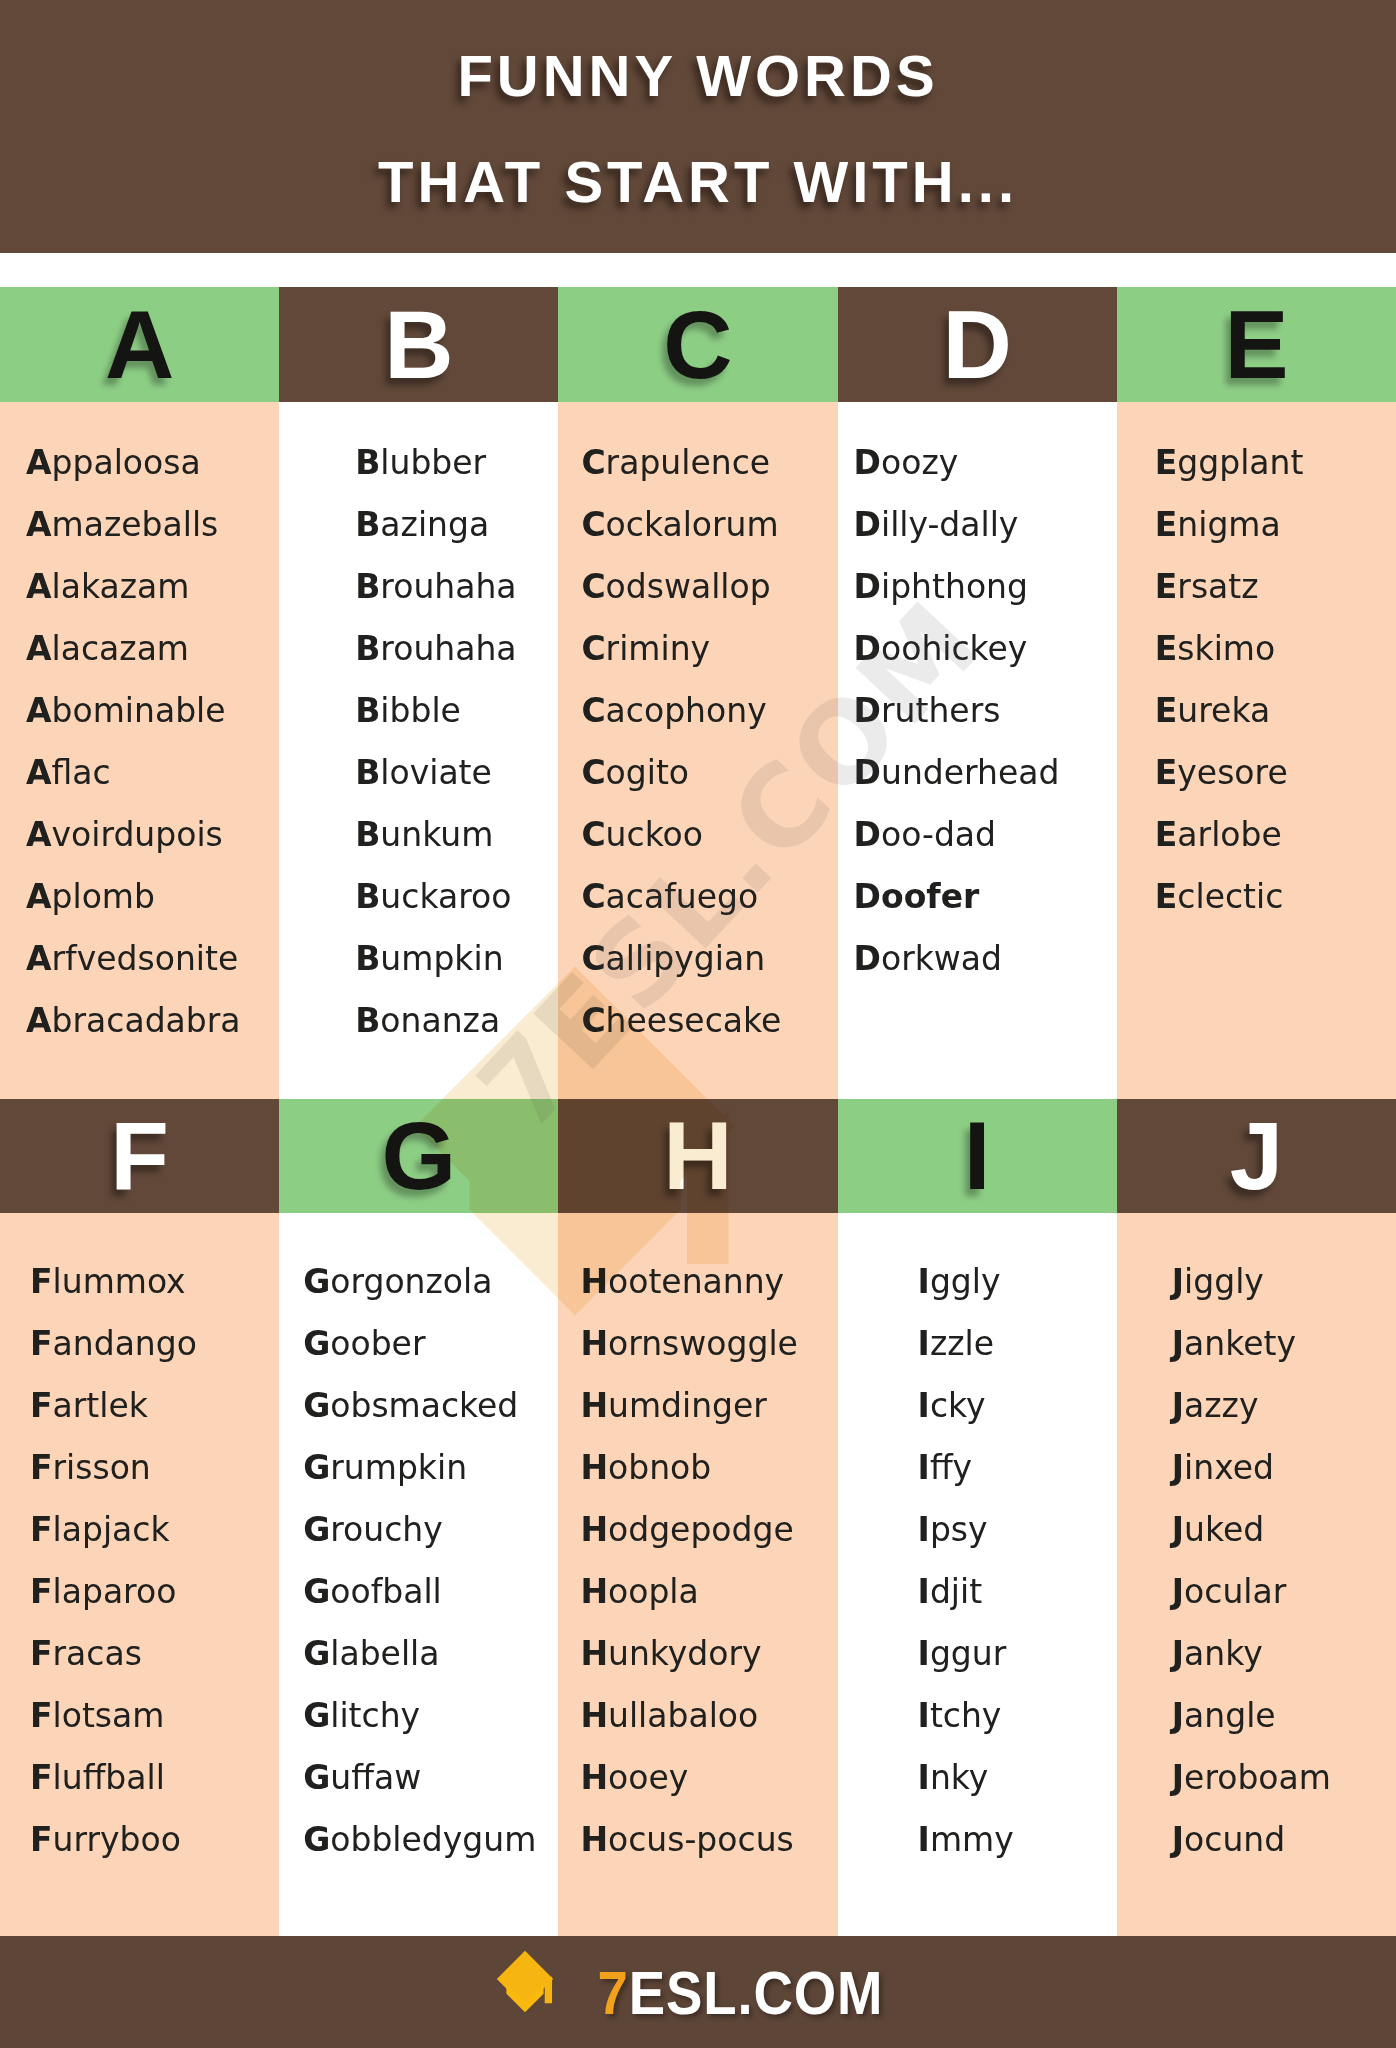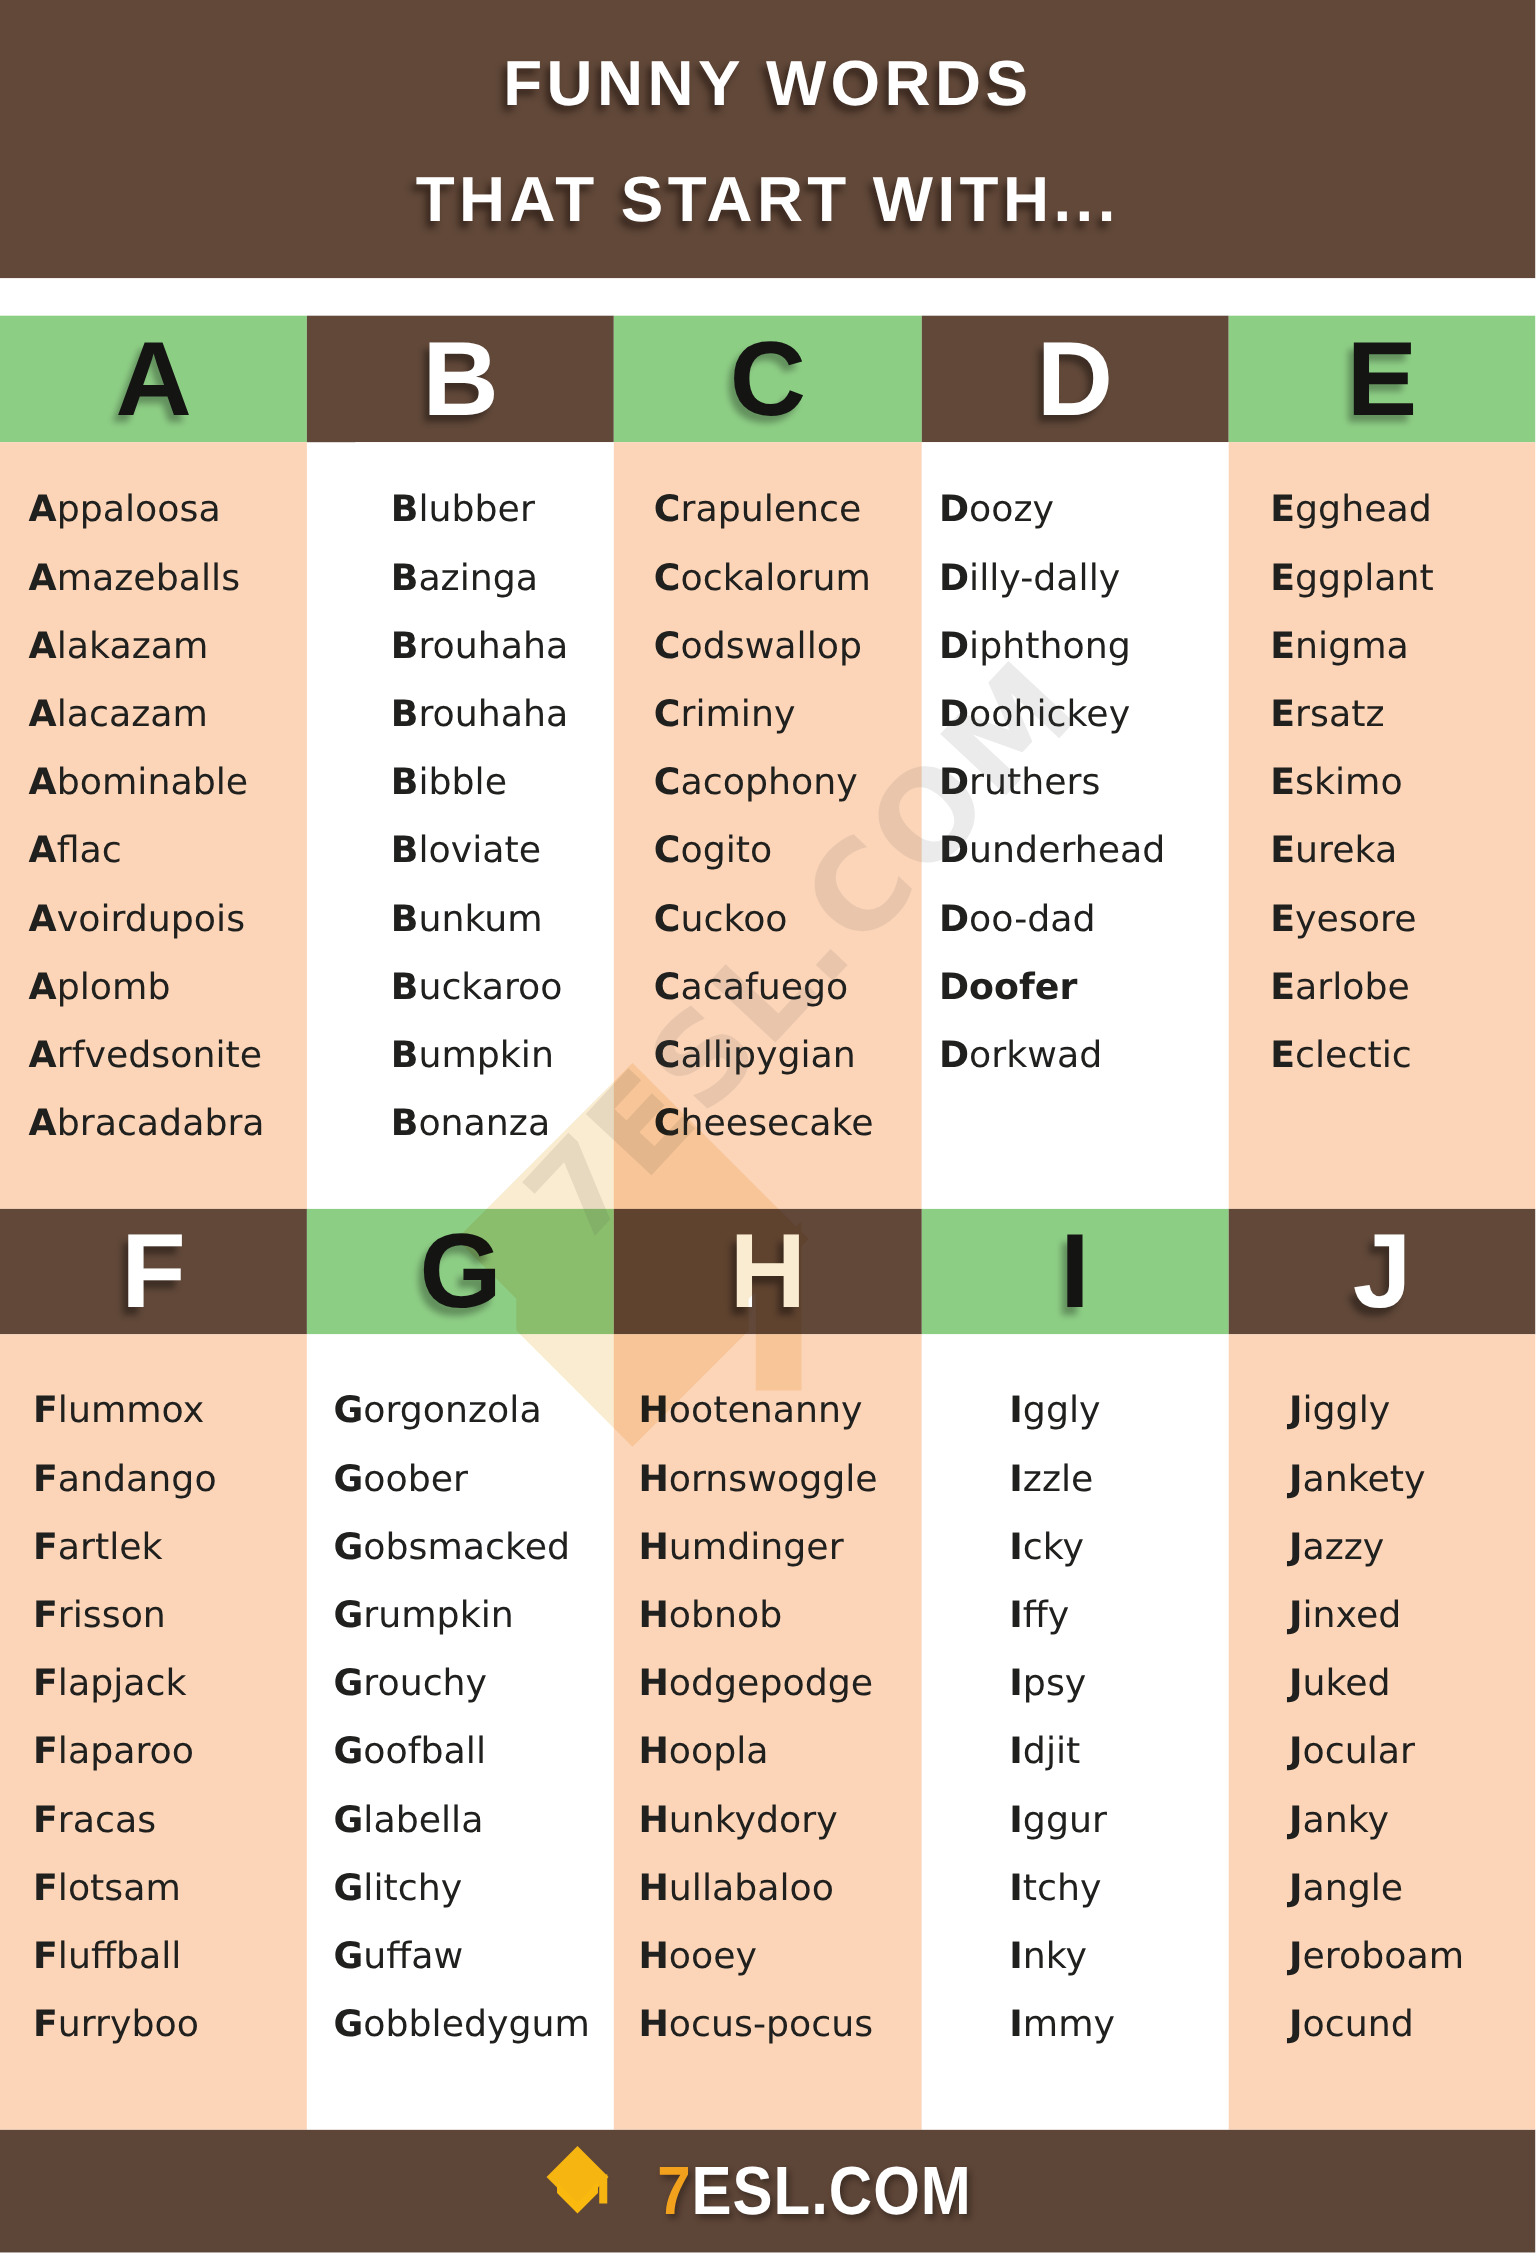--- a/index.html
+++ b/index.html
@@ -43,21 +43,21 @@
   .cols{display:grid;grid-template-columns:repeat(5,1fr);}
   .cols.sec1{height:697px;}
   .cols.sec2{height:723px;}
   .col{overflow:visible;}
   .col.peach{background:var(--peach);}
   .col.white{background:#fff;}
   .sec1 .col{padding-top:30px;}
   .sec2 .col{padding-top:38px;}
   .sec1 .col:nth-child(1){padding-left:26px;}
   .sec1 .col:nth-child(2){padding-left:32px;margin-left:44px;}
-  .sec1 .col:nth-child(3){padding-left:36px;}
+  .sec1 .col:nth-child(3){padding-left:23px;}
   .sec1 .col:nth-child(4){padding-left:16px;}
   .sec1 .col:nth-child(5){padding-left:38px;}
   .sec2 .col:nth-child(1){padding-left:30px;}
   .sec2 .col:nth-child(2){padding-left:24px;}
   .sec2 .col:nth-child(3){padding-left:22px;}
   .sec2 .col:nth-child(4){padding-left:80px;}
   .sec2 .col:nth-child(5){padding-left:55px;}
   .word{
     font-family:"DejaVu Sans","Liberation Sans",sans-serif;
     font-size:33px;line-height:62px;color:var(--ink);white-space:nowrap;
@@ -149,21 +149,20 @@
         <div class="word"><b>D</b><span>illy-dally</span></div>
         <div class="word"><b>D</b><span>iphthong</span></div>
         <div class="word"><b>D</b><span>oohickey</span></div>
         <div class="word"><b>D</b><span>ruthers</span></div>
         <div class="word"><b>D</b><span>underhead</span></div>
         <div class="word"><b>D</b><span>oo-dad</span></div>
         <div class="word allbold"><b>D</b><span>oofer</span></div>
         <div class="word"><b>D</b><span>orkwad</span></div>
       </div>
     <div class="col peach">
-        <div class="word"><b>E</b><span>gghead</span></div>
         <div class="word"><b>E</b><span>ggplant</span></div>
         <div class="word"><b>E</b><span>nigma</span></div>
         <div class="word"><b>E</b><span>rsatz</span></div>
         <div class="word"><b>E</b><span>skimo</span></div>
         <div class="word"><b>E</b><span>ureka</span></div>
         <div class="word"><b>E</b><span>yesore</span></div>
         <div class="word"><b>E</b><span>arlobe</span></div>
         <div class="word"><b>E</b><span>clectic</span></div>
       </div>
   </div>

